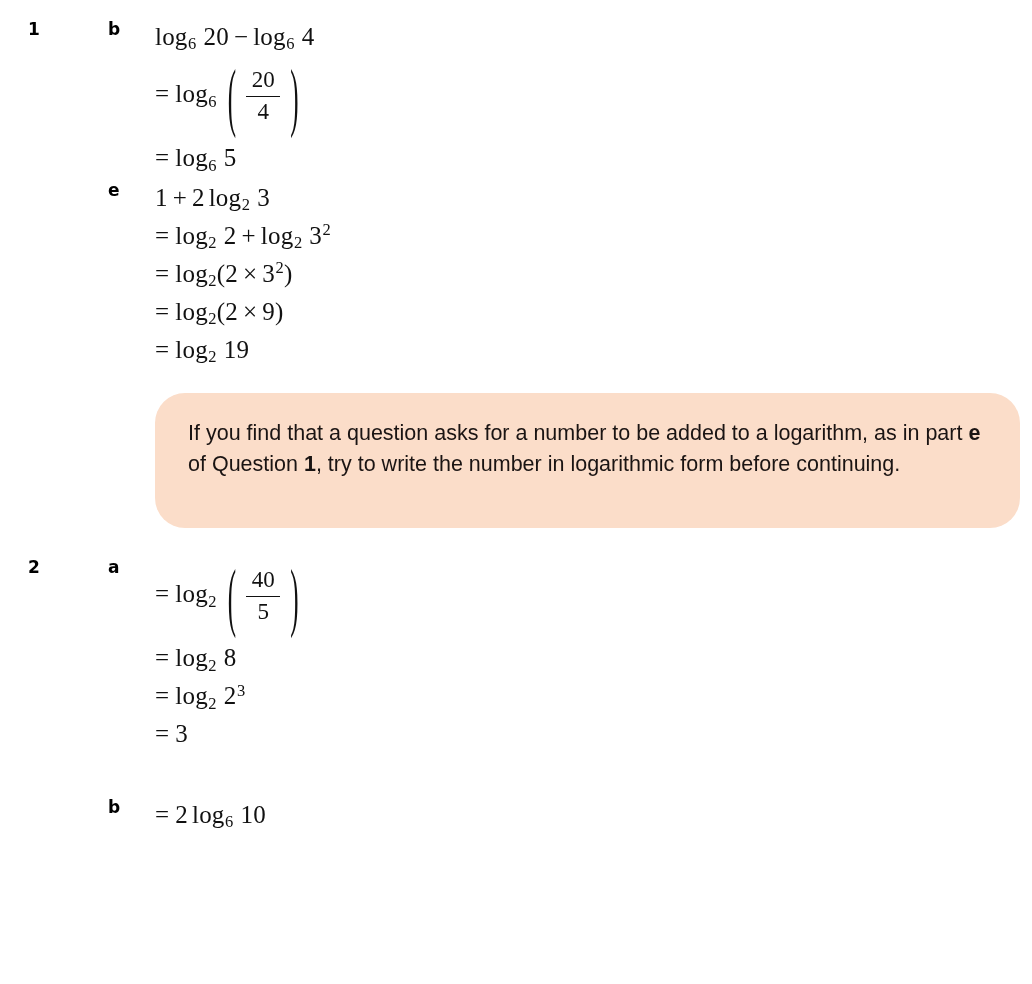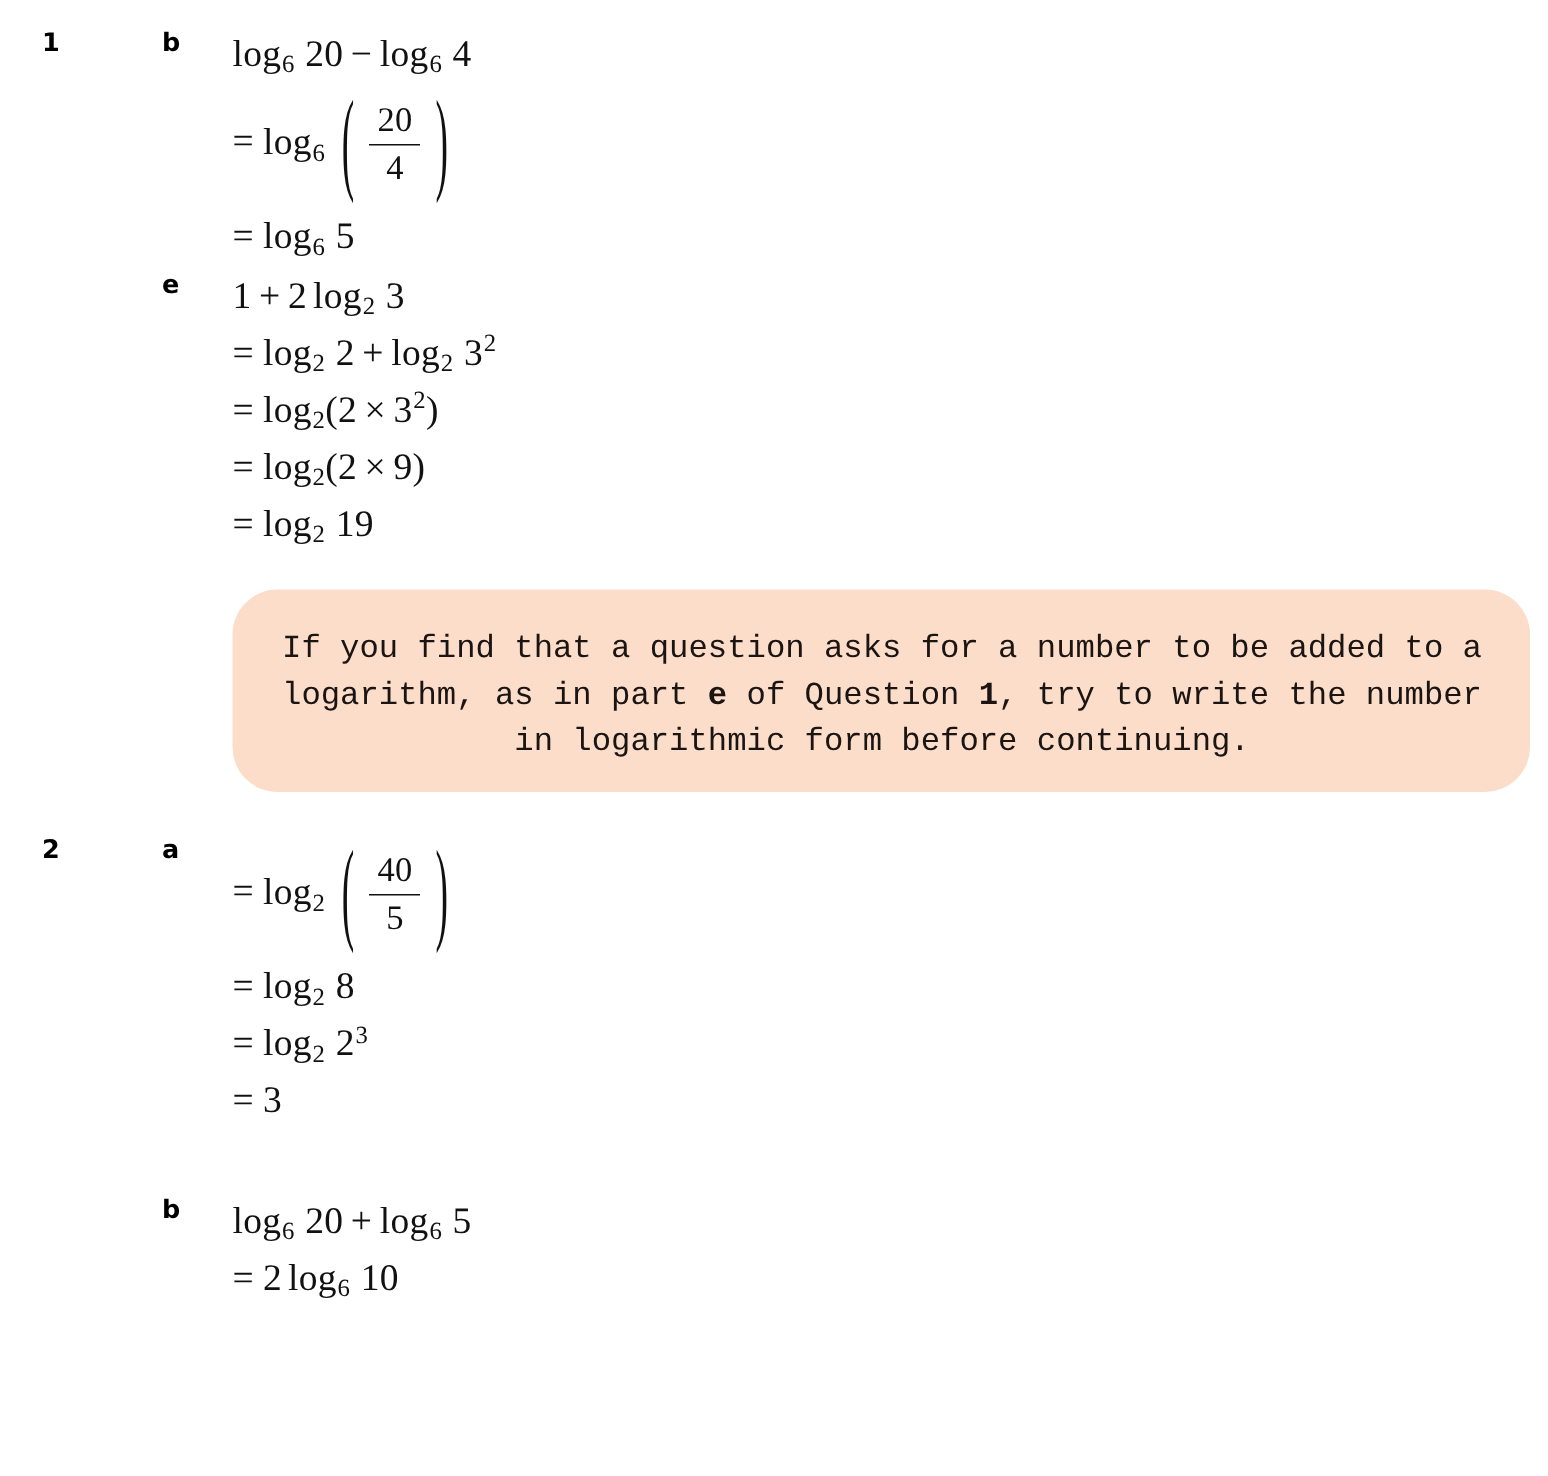--- a/index.html
+++ b/index.html
@@ -123,25 +123,24 @@
     height: 135px;
     background: #fbddc9;
     border-radius: 30px;
     box-sizing: border-box;
   }
   .tiptext {
     position: absolute;
     left: 33px;
     top: 25px;
     width: 800px;
-    font-family: Liberation Mono, monospace;
+    font-family: Liberation Sans, sans-serif;
     font-size: 21.5px;
     line-height: 31px;
     color: #1a1413;
-    text-align: center;
   }
   .tiptext b { font-weight: bold; }
 
   
   #blk-1b  { position: absolute; left: 0; top: 18px;  width: 1032px; }
   #blk-1e  { position: absolute; left: 0; top: 179px; width: 1032px; }
   #blk-2a  { position: absolute; left: 0; top: 556px; width: 1032px; }
   #blk-2b  { position: absolute; left: 0; top: 796px; width: 1032px; }
 
   .qnum-pos, .plet-pos { top: 3px; }
@@ -244,23 +243,20 @@
     </div>
 
   </div>
 </div>
 
 <div id="blk-2b" class="qrow">
   <span class="plet plet-pos">b</span>
 
   <div class="mathcol">
 
-    <div class="mline">
-      <span class="logfn">log</span><sub>6</sub><span class="sp"></span><span>20</span><span class="op">+</span><span class="logfn">log</span><sub>6</sub><span class="sp"></span><span>5</span>
-    </div>
 
 
 
 
     <div class="mline">
       <span class="eq">=</span><span>2</span><span class="spn"></span><span class="logfn">log</span><sub>6</sub><span class="sp"></span><span>10</span>
     </div>
 
   </div>
 </div>

